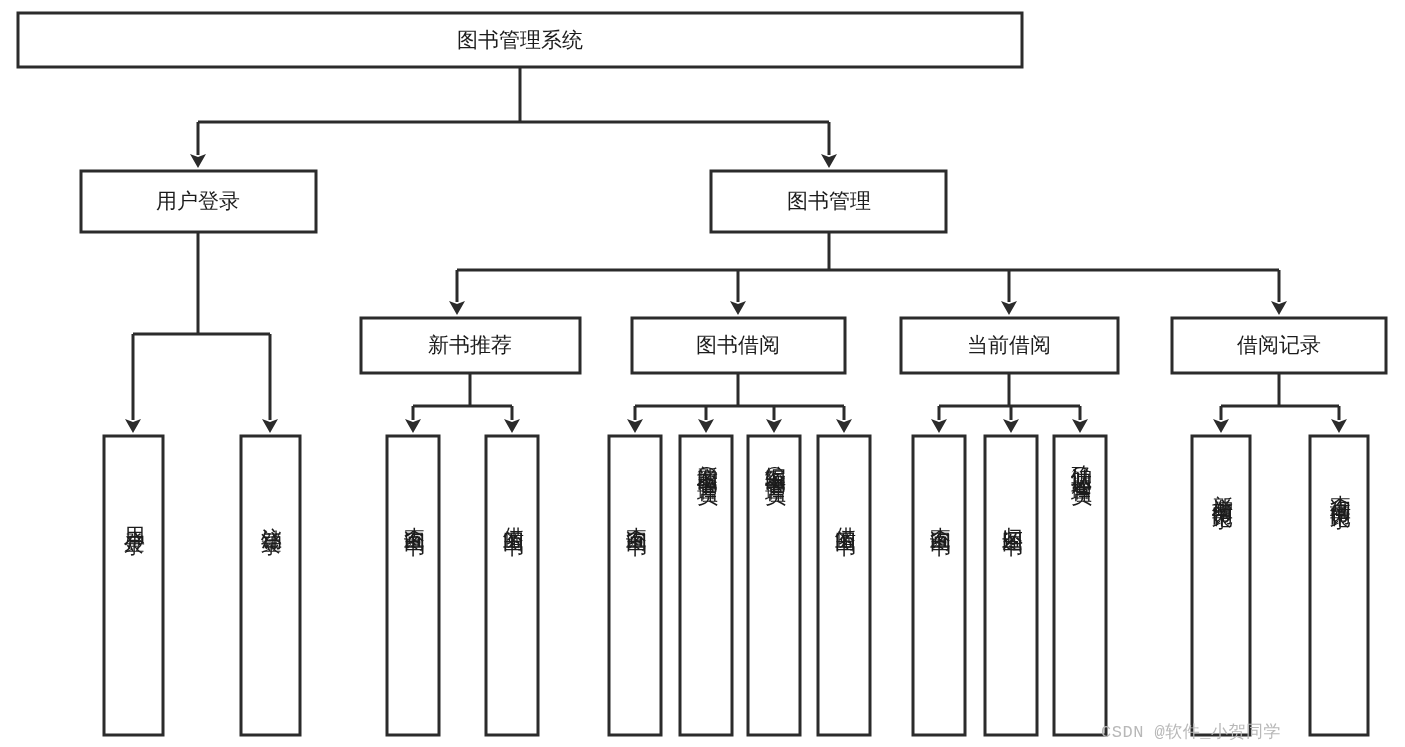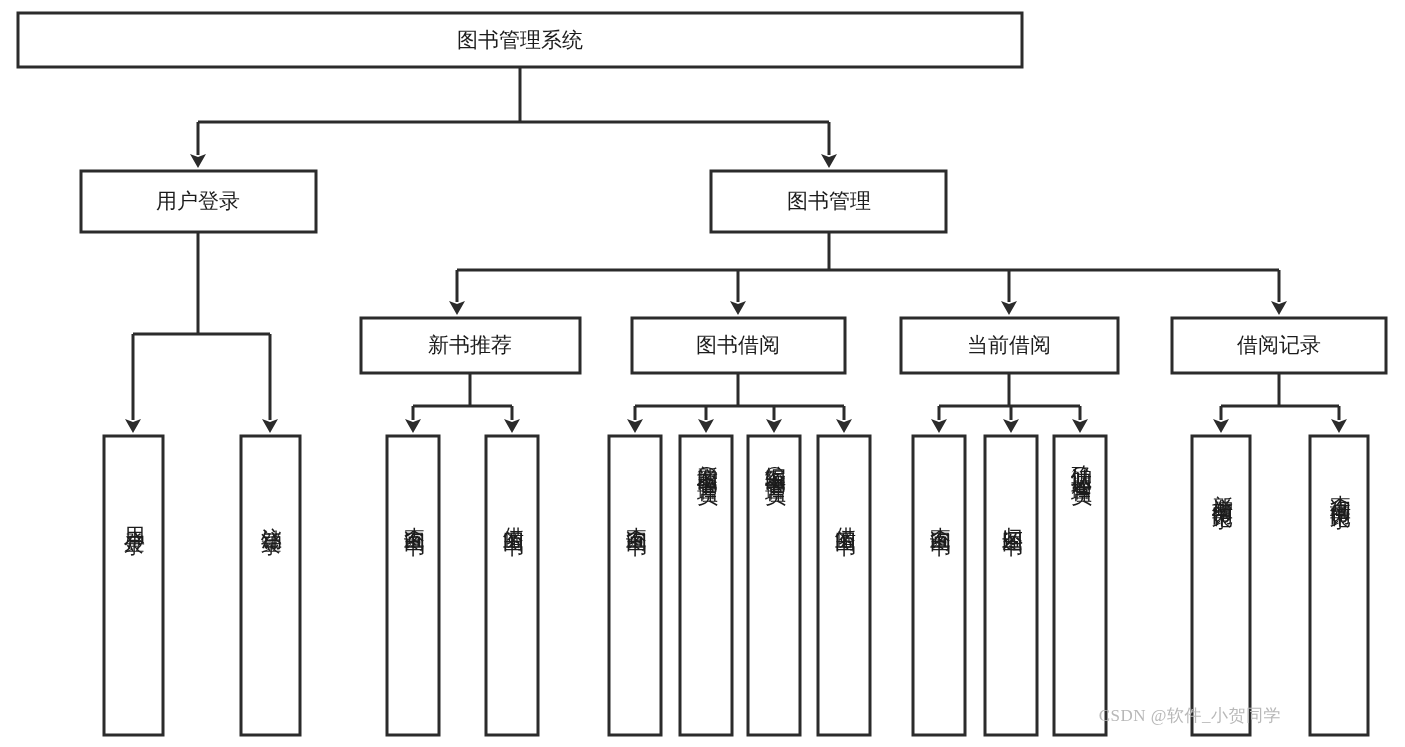--- a/index.html
+++ b/index.html
@@ -53,22 +53,22 @@
     font-size: 21px;
     fill: #1c1c1c;
     writing-mode: vertical-rl;
     text-orientation: upright;
     letter-spacing: 3px;
     dominant-baseline: middle;
   }
   .watermark {
     position: absolute;
     right: 8px;
-    bottom: 20px;
-    font-family: Liberation Serif, serif;
+    bottom: 4px;
+    font-family: Liberation Mono, monospace;
     font-size: 17px;
     color: #b8b8b8;
     letter-spacing: 0.5px;
     white-space: nowrap;
     pointer-events: none;
     margin-left: 48px;
   }
 </style>
 </head>
 <body>

